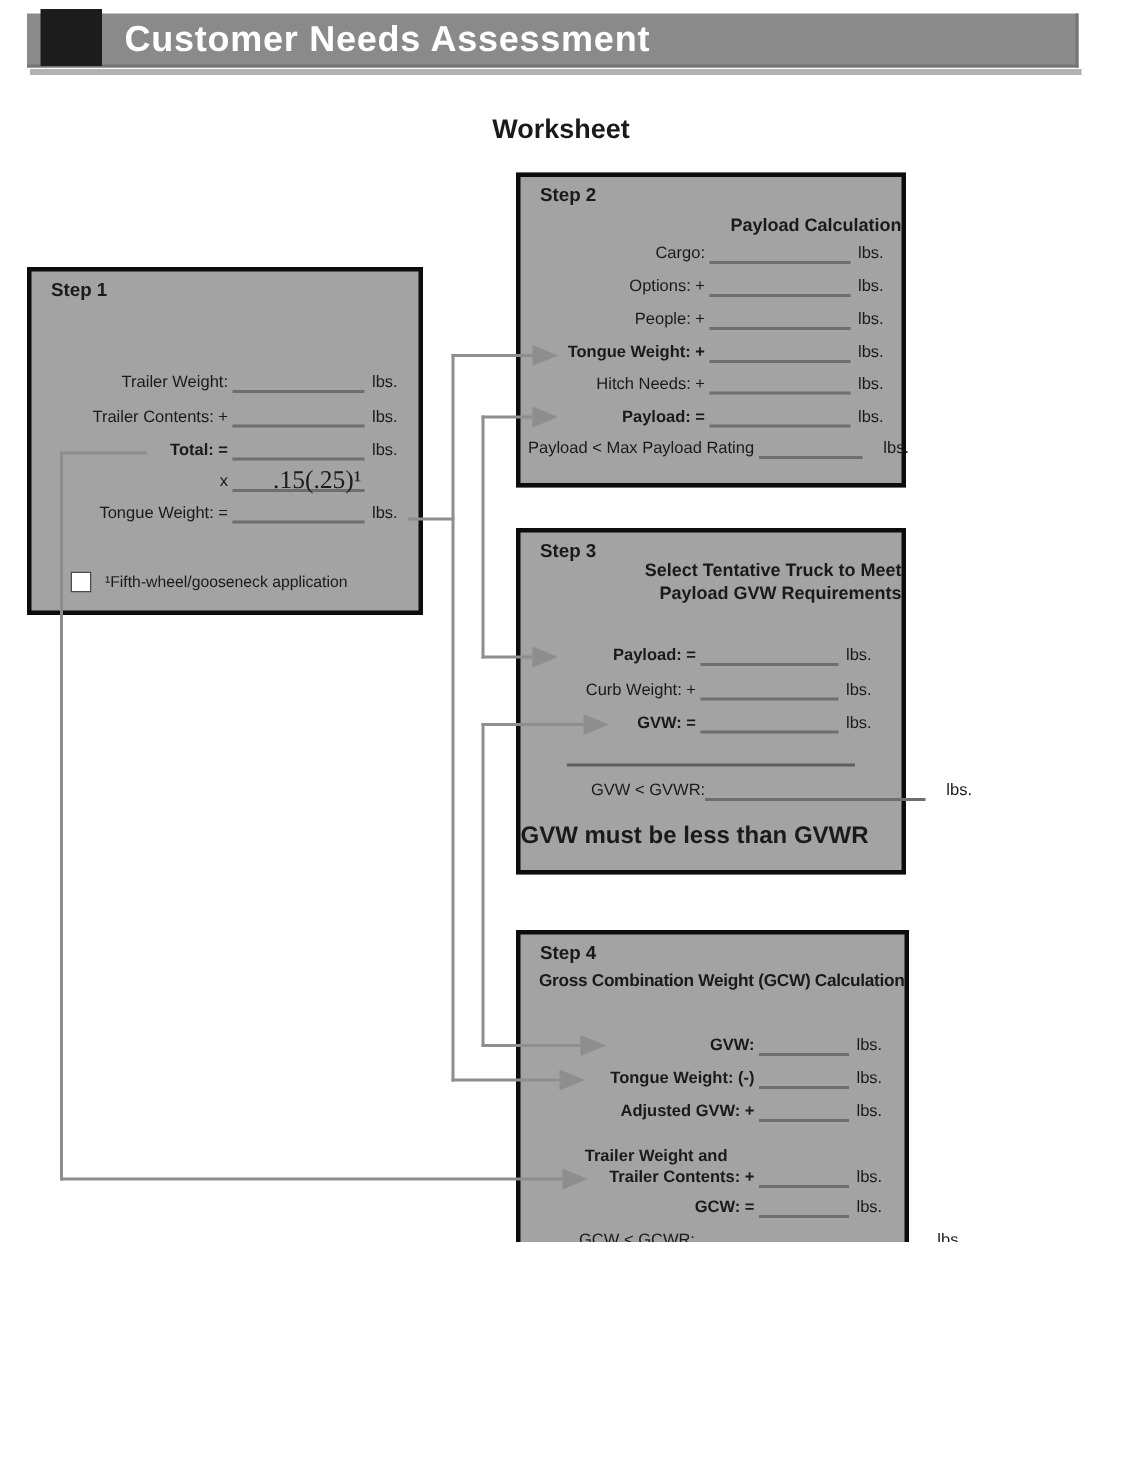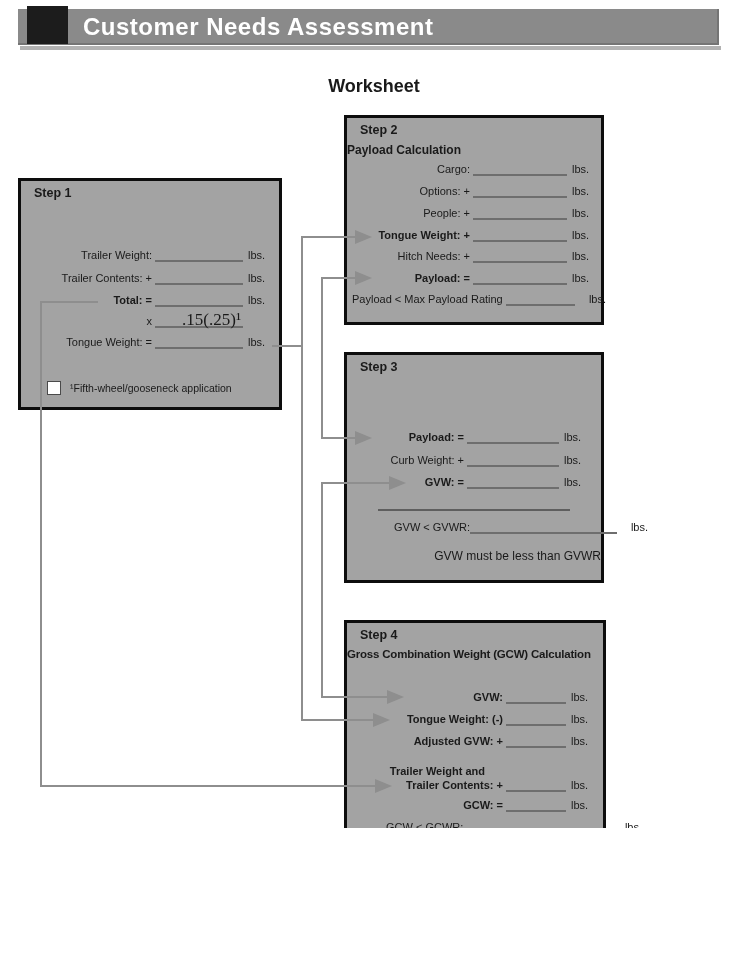--- a/index.html
+++ b/index.html
@@ -12,32 +12,32 @@
     background:#8a8a8a;border-bottom:2px solid #757575;border-right:2px solid #757575;}
   .hdr-square{position:absolute;left:27px;top:6px;width:41px;height:38px;background:#1c1c1c;}
   .hdr-title{position:absolute;left:83px;top:13px;font-size:24px;font-weight:bold;color:#ffffff;
     letter-spacing:0.5px;white-space:nowrap;}
   .hdr-stripe{position:absolute;left:20px;top:46px;width:701px;height:4px;background:#b2b2b2;}
   .page-subtitle{position:absolute;left:0;top:76px;width:748px;text-align:center;
     font-size:18px;font-weight:bold;}
   
   .box{position:absolute;background:#a3a3a3;border:3px solid #0d0d0d;font-size:11px;}
   .step-label{position:absolute;left:13px;top:5px;font-size:12.5px;font-weight:bold;}
-  .box-title{position:absolute;left:0;width:100%;text-align:left;font-weight:bold;
+  .box-title{position:absolute;left:0;width:100%;text-align:right;font-weight:bold;
     font-size:12px;white-space:nowrap;}
   .row{position:absolute;left:0;width:100%;height:18px;display:flex;align-items:flex-end;
     line-height:14px;}
   .lbl{text-align:right;white-space:nowrap;margin-top:20px;}
   .b{font-weight:bold;}
   .line{display:inline-block;height:16px;border-bottom:2px solid #6e6e6e;margin-left:3px;
     box-sizing:border-box;}
   .line .val{display:block;text-align:right;padding-right:2px;font-size:17px;line-height:16px;font-family:Liberation Serif, serif;}
   .unit{margin-left:5px;white-space:nowrap;}
   .flexline{flex:1;margin-right:14px;}
-  .note{position:absolute;left:0;width:100%;text-align:right;font-weight:normal;font-size:12px;}
+  .note{position:absolute;left:0;width:100%;text-align:left;font-weight:bold;font-size:16px;}
   
   .s1 .lbl{width:131px;} .s1 .line{width:88px;}
   .s2 .lbl{width:123px;} .s2 .line{width:94px;}
   .s3 .lbl{width:117px;} .s3 .line{width:92px;}
   .s4 .lbl{width:156px;} .s4 .line{width:60px;}
   .checkline{padding-left:5px;}
   .checkline .lbl{width:auto;text-align:left;}
   .sep{position:absolute;height:2px;background:#5e5e5e;}
   
   .chkrow{position:absolute;display:flex;align-items:center;}
@@ -135,20 +135,24 @@
     </div>
     <div class="row checkline" style="top:170px;">
       <span class="lbl">Payload &lt; Max Payload Rating</span>
       <span class="line flexline"></span>
       <span class="unit" style="margin-left:0;">lbs.</span>
     </div>
   </div>
 
   <div class="box s3" style="left:344px;top:352px;width:254px;height:225px;">
     <div class="step-label">Step 3</div>
+    <div class="box-title" style="top:18px;line-height:15px;">
+      <span style="display:block;">Select Tentative Truck to Meet</span>
+      <span style="display:block;">Payload GVW Requirements</span>
+    </div>
 
     <div class="row" style="top:71px;">
       <span class="lbl b">Payload: =</span>
       <span class="line"></span>
       <span class="unit">lbs.</span>
     </div>
     <div class="row" style="top:94px;">
       <span class="lbl">Curb Weight: +</span>
       <span class="line"></span>
       <span class="unit">lbs.</span>

